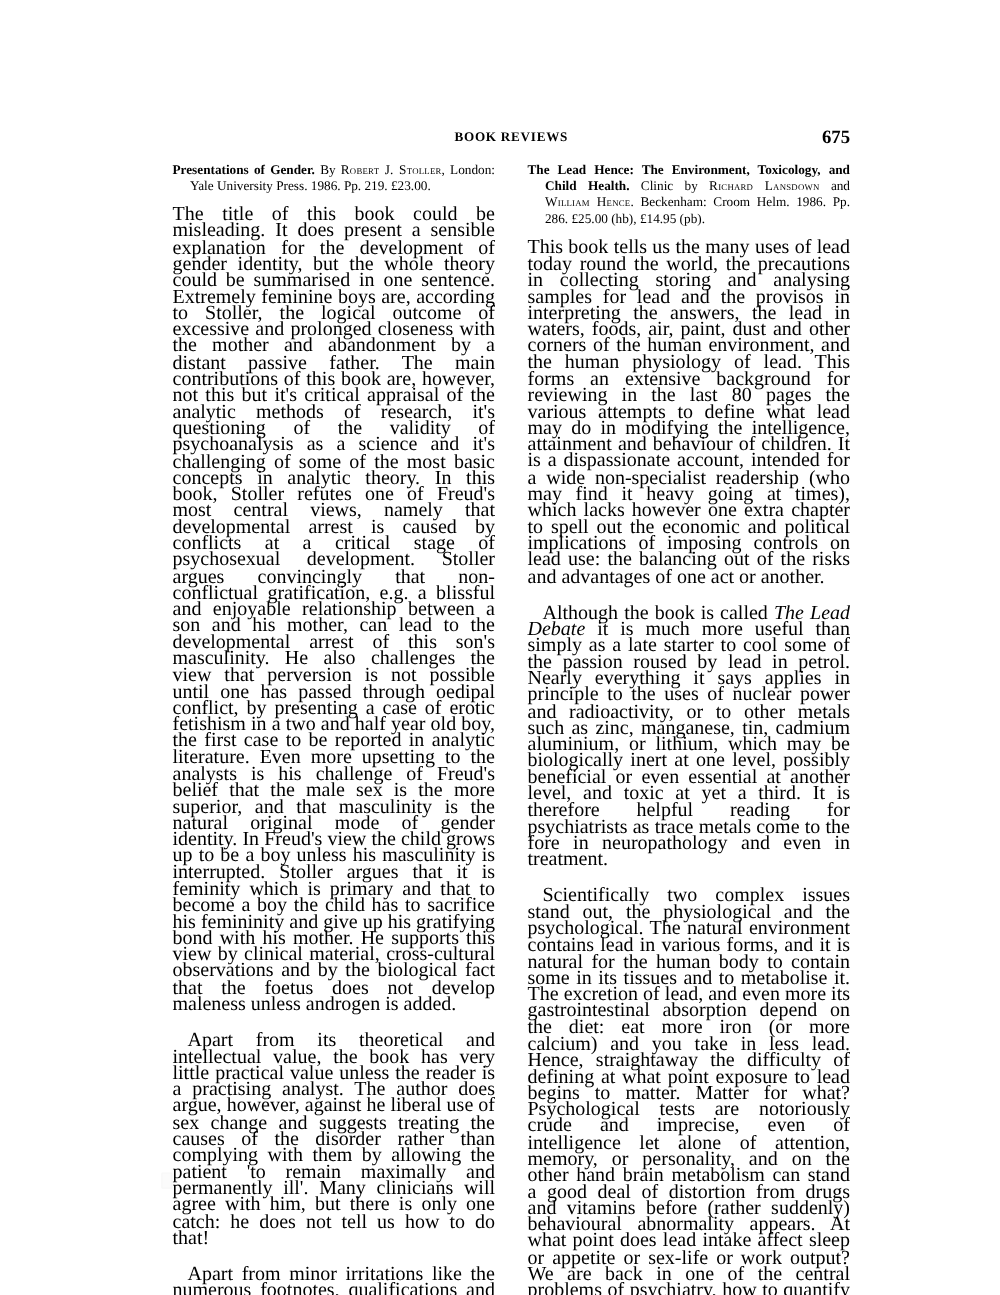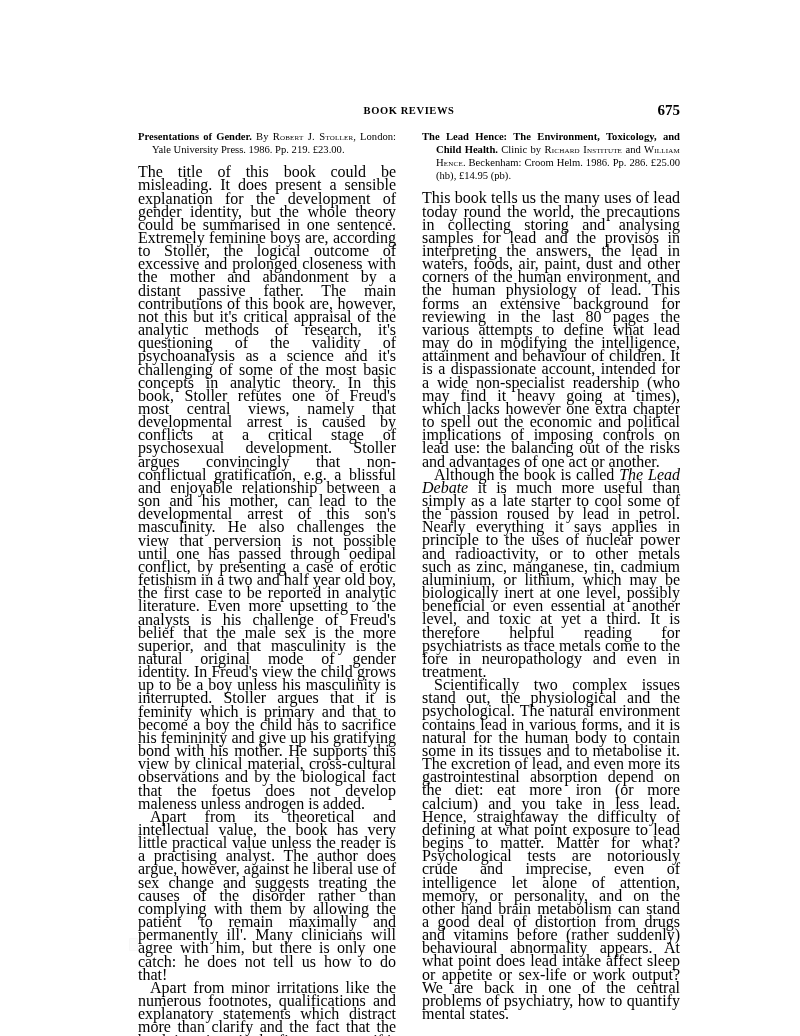--- a/index.html
+++ b/index.html
@@ -94,20 +94,21 @@
   .para {
     font-size: 16px;
     line-height: 13.15px;
     text-align: justify;
     text-justify: inter-word;
     margin: 0;
     hyphens: manual;
   }
   .para.indent {
     text-indent: 12px;
+    margin-top: 16px;
   }
   .para em {
     font-style: italic;
   }
 
   
   .byline {
     margin-top: 16px;
     font-size: 10.7px;
     line-height: 13.4px;
@@ -150,21 +151,21 @@
       <p class="para">The title of this book could be misleading. It does present a sensible explanation for the development of gender identity, but the whole theory could be summarised in one sentence. Extremely feminine boys are, according to Stoller, the logical outcome of excessive and prolonged closeness with the mother and abandonment by a distant passive father. The main contributions of this book are, however, not this but it's critical appraisal of the analytic methods of research, it's questioning of the validity of psychoanalysis as a science and it's challenging of some of the most basic concepts in analytic theory. In this book, Stoller refutes one of Freud's most central views, namely that developmental arrest is caused by conflicts at a critical stage of psychosexual development. Stoller argues convincingly that non-conflictual gratification, e.g. a blissful and enjoyable relationship between a son and his mother, can lead to the developmental arrest of this son's masculinity. He also challenges the view that perversion is not possible until one has passed through oedipal conflict, by presenting a case of erotic fetishism in a two and half year old boy, the first case to be reported in analytic literature. Even more upsetting to the analysts is his challenge of Freud's belief that the male sex is the more superior, and that masculinity is the natural original mode of gender identity. In Freud's view the child grows up to be a boy unless his masculinity is interrupted. Stoller argues that it is feminity which is primary and that to become a boy the child has to sacrifice his femininity and give up his gratifying bond with his mother. He supports this view by clinical material, cross-cultural observations and by the biological fact that the foetus does not develop maleness unless androgen is added.</p>
       <p class="para indent">Apart from its theoretical and intellectual value, the book has very little practical value unless the reader is a practising analyst. The author does argue, however, against he liberal use of sex change and suggests treating the causes of the disorder rather than complying with them by allowing the patient 'to remain maximally and permanently ill'. Many clinicians will agree with him, but there is only one catch: he does not tell us how to do that!</p>
       <p class="para indent">Apart from minor irritations like the numerous footnotes, qualifications and explanatory statements which distract more than clarify and the fact that the book is written in the first person as if it is an autobiography, this book makes fascinating reading.</p>
 
       <div class="byline"><span class="name">Waguih R. Guirgus,</span><span> Consultant Psychiatrist, Psychological Clinic, St Clement's Hospital, Ipswich,</span></div>
 
     </div>
 
     <div class="col">
 
-      <div class="headnote"><span>The Lead Hence: The Environment, Toxicology, and Child Health.</span><span class="reg"> Clinic by </span><span class="sc">Richard Institute</span><span class="reg"> and </span><span class="sc">William Hence</span><span class="reg">. Beckenham: Croom Helm. 1986. Pp. 286. £25.00 (hb), £14.95 (pb).</span></div>
+      <div class="headnote"><span>The Lead Hence: The Environment, Toxicology, and Child Health.</span><span class="reg"> Clinic by </span><span class="sc">Richard Lansdown</span><span class="reg"> and </span><span class="sc">William Hence</span><span class="reg">. Beckenham: Croom Helm. 1986. Pp. 286. £25.00 (hb), £14.95 (pb).</span></div>
 
       <p class="para">This book tells us the many uses of lead today round the world, the precautions in collecting storing and analysing samples for lead and the provisos in interpreting the answers, the lead in waters, foods, air, paint, dust and other corners of the human environment, and the human physiology of lead. This forms an extensive background for reviewing in the last 80 pages the various attempts to define what lead may do in modifying the intelligence, attainment and behaviour of children. It is a dispassionate account, intended for a wide non-specialist readership (who may find it heavy going at times), which lacks however one extra chapter to spell out the economic and political implications of imposing controls on lead use: the balancing out of the risks and advantages of one act or another.</p>
       <p class="para indent">Although the book is called <em>The Lead Debate</em> it is much more useful than simply as a late starter to cool some of the passion roused by lead in petrol. Nearly everything it says applies in principle to the uses of nuclear power and radioactivity, or to other metals such as zinc, manganese, tin, cadmium aluminium, or lithium, which may be biologically inert at one level, possibly beneficial or even essential at another level, and toxic at yet a third. It is therefore helpful reading for psychiatrists as trace metals come to the fore in neuropathology and even in treatment.</p>
       <p class="para indent">Scientifically two complex issues stand out, the physiological and the psychological. The natural environment contains lead in various forms, and it is natural for the human body to contain some in its tissues and to metabolise it. The excretion of lead, and even more its gastrointestinal absorption depend on the diet: eat more iron (or more calcium) and you take in less lead. Hence, straightaway the difficulty of defining at what point exposure to lead begins to matter. Matter for what? Psychological tests are notoriously crude and imprecise, even of intelligence let alone of attention, memory, or personality, and on the other hand brain metabolism can stand a good deal of distortion from drugs and vitamins before (rather suddenly) behavioural abnormality appears. At what point does lead intake affect sleep or appetite or sex-life or work output? We are back in one of the central problems of psychiatry, how to quantify mental states.</p>
 
       <div class="byline"><span class="name">John Crammer,</span><span> Reader Emeritus in Biological Psychiatry, Institute of Psychiatry, London</span></div>
 
     </div>
 
   </div>

